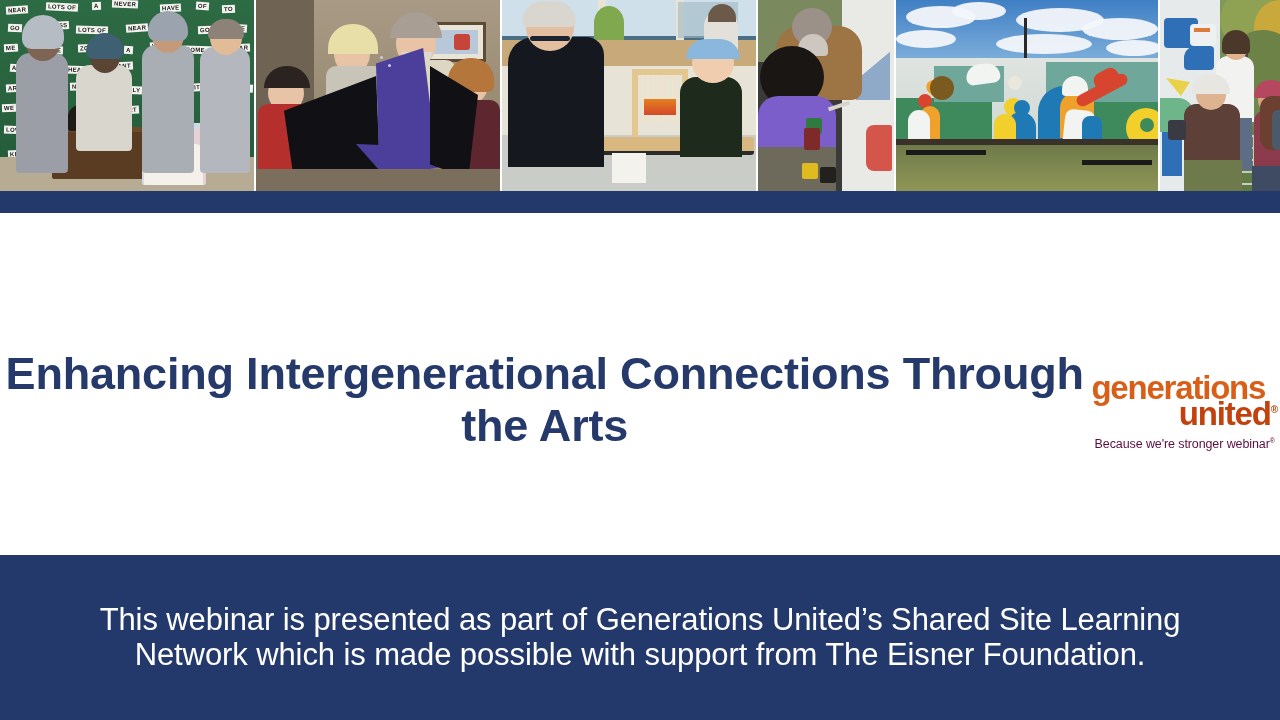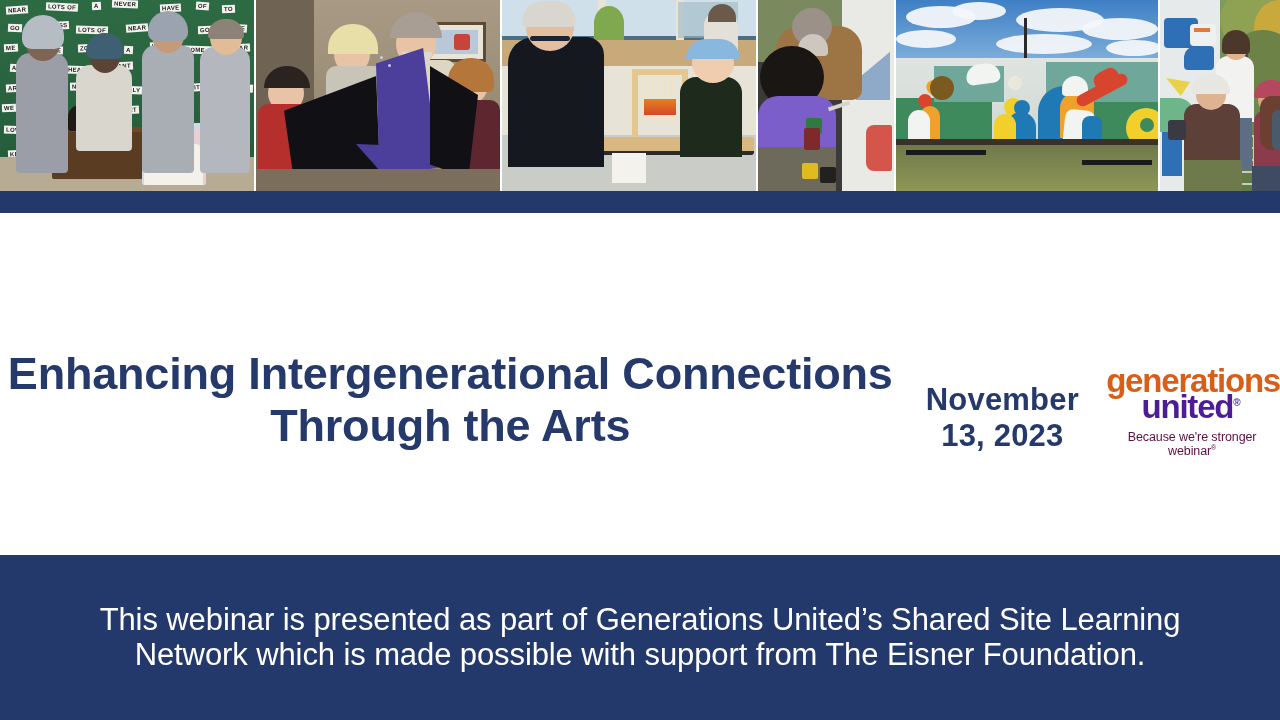--- a/index.html
+++ b/index.html
@@ -182,22 +182,22 @@
   }
 
   
   .logo { margin-top:26px; text-align:center; width:220px; }
   .logo-gen {
     font-size:33px; font-weight:bold; color:#d95f18;
     letter-spacing:-1.2px; line-height:0.85; text-align:left;
     padding-left:2px;
   }
   .logo-uni {
-    font-size:33px; font-weight:bold; color:#4c1d95;
-    letter-spacing:-1.2px; line-height:0.85; 
+    font-size:33px; font-weight:bold; color:#c2410c;
+    letter-spacing:-1.2px; line-height:0.85; text-align:right;
     padding-right:2px; margin-top:-2px;
   }
   .logo-uni sup { font-size:10px; vertical-align:super; letter-spacing:0; }
   .logo-tag {
     margin-top:9px; font-size:12.5px; color:#5c0e40;
     text-align:center; letter-spacing:-0.1px;
   }
   .logo-tag sup { font-size:7px; vertical-align:super; }
 
   
@@ -489,21 +489,20 @@
   </div>
 
 </div>
 
 <div class="top-navy-bar"></div>
 
 <div class="main">
 
   <h1 class="title">Enhancing Intergenerational Connections Through the Arts</h1>
 
-  <div class="date">November 13, 2023</div>
 
   <div class="logo">
     <div class="logo-gen">generations</div>
     <div class="logo-uni"><span>united</span><sup>®</sup></div>
     <div class="logo-tag"><span>Because we're stronger webinar</span><sup>®</sup></div>
   </div>
 
 </div>
 
 <div class="bottom-banner">

